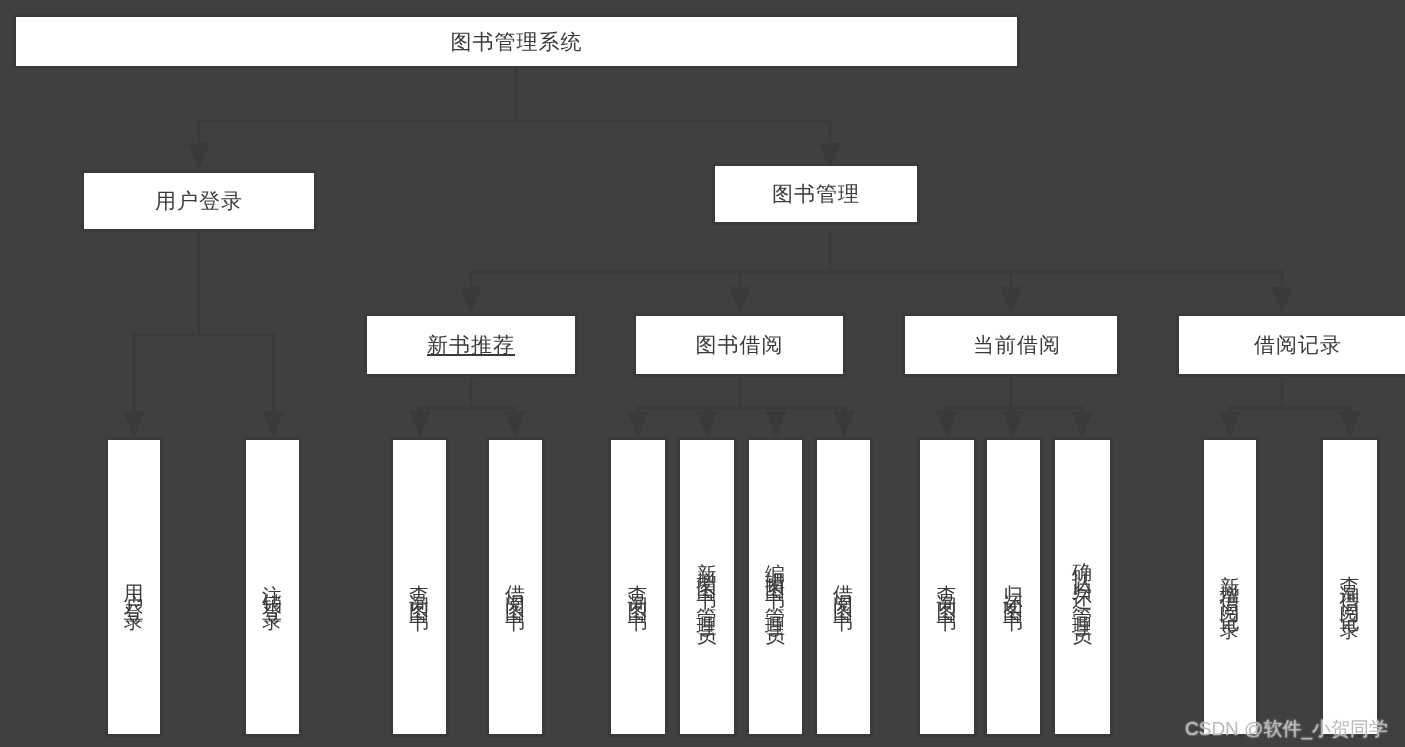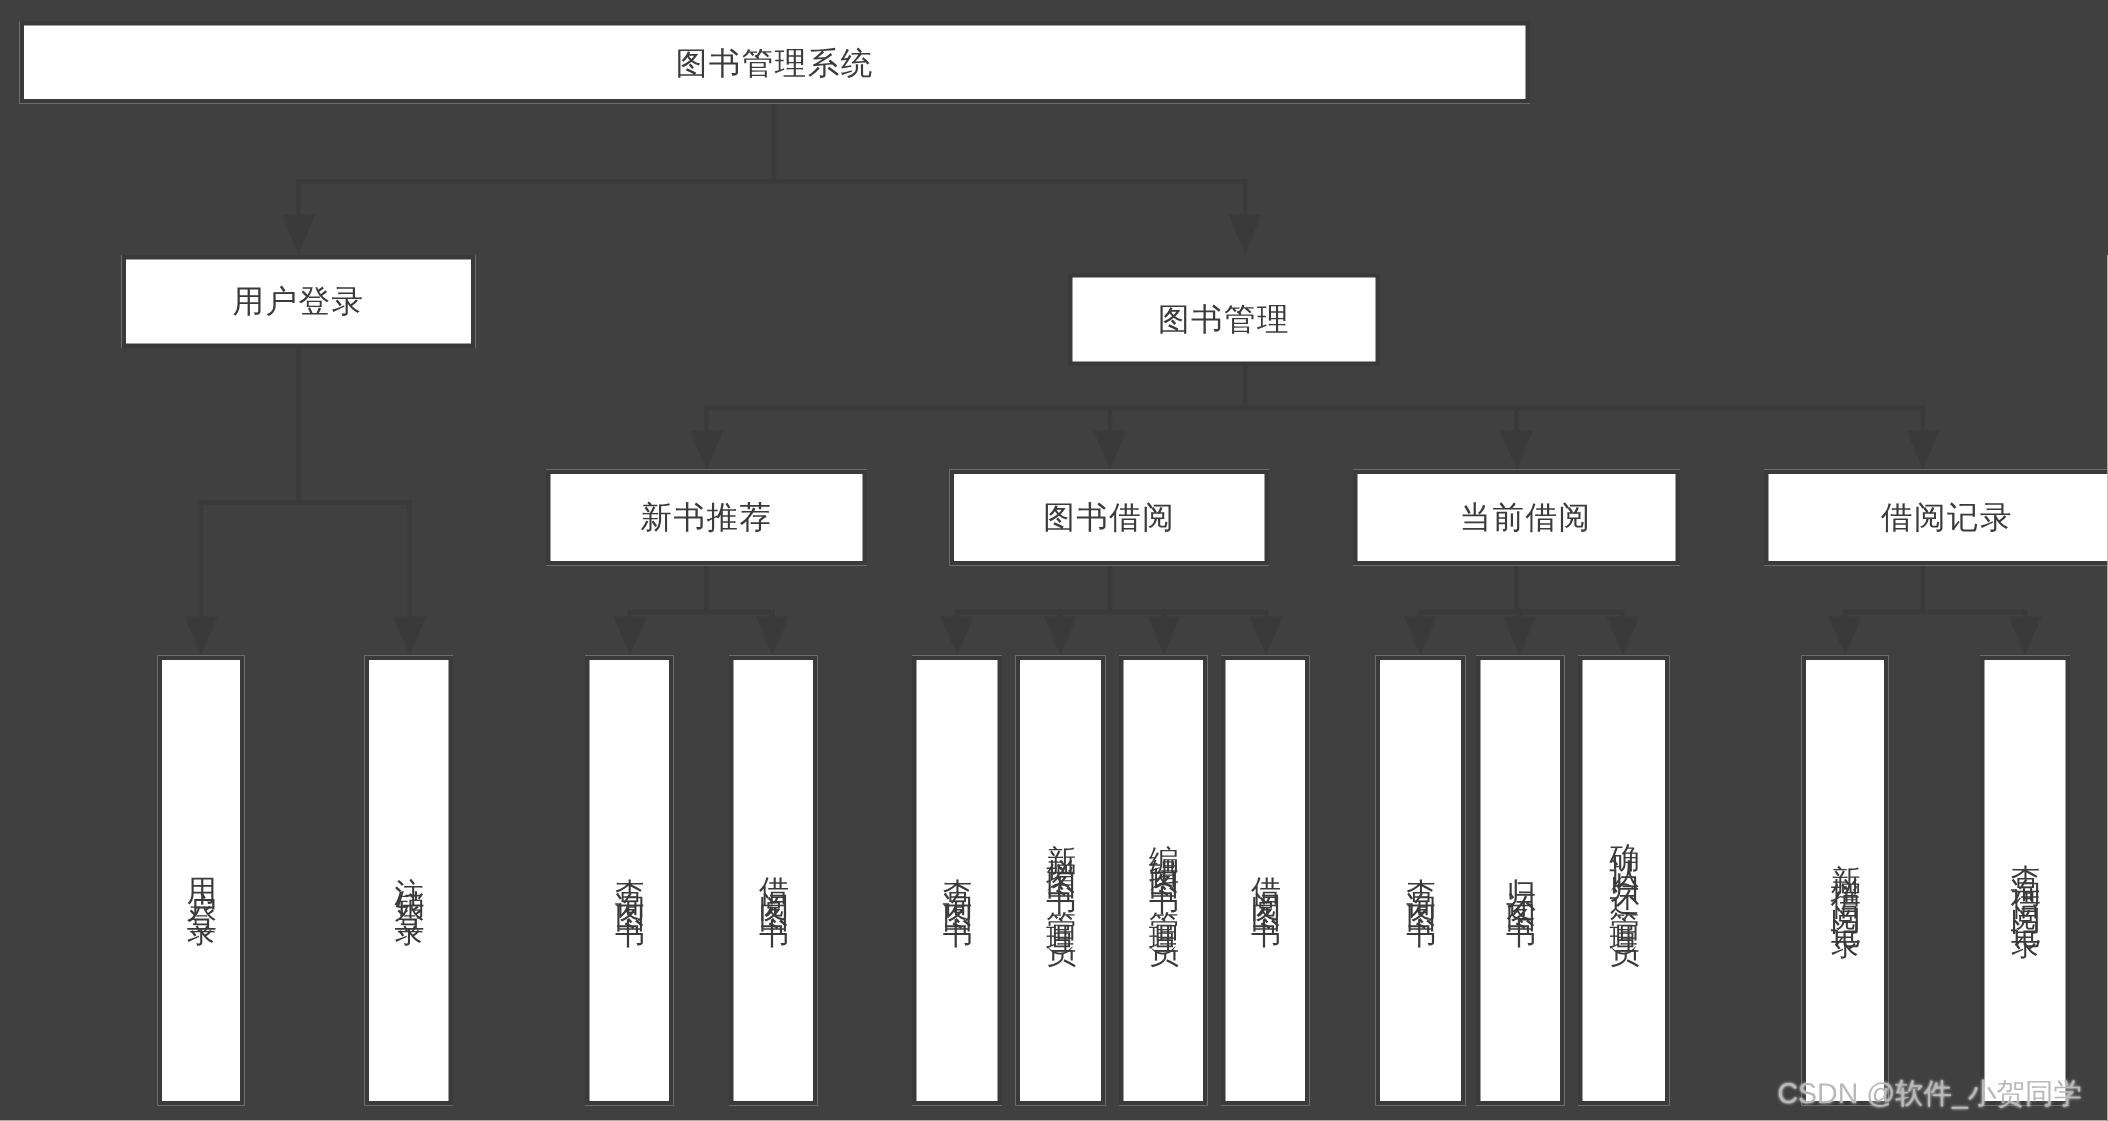--- a/index.html
+++ b/index.html
@@ -137,25 +137,25 @@
     </g>
   </svg>
 
   <div class="node" style="left:13px; top:14px; width:1007px; height:55px;">
     <span>图书管理系统</span>
   </div>
 
   <div class="node" style="left:81px; top:170px; width:236px; height:62px;">
     <span>用户登录</span>
   </div>
-  <div class="node" style="left:712px; top:182px; width:208px; height:62px;">
+  <div class="node" style="left:712px; top:163px; width:208px; height:62px;">
     <span>图书管理</span>
   </div>
 
-  <div class="node" style="left:364px; top:313px; width:214px; height:64px;">
+  <div class="node" style="left:364px; top:313px; width:214px; height:64px;text-decoration:underline;">
     <span>新书推荐</span>
   </div>
   <div class="node" style="left:633px; top:313px; width:213px; height:64px;text-align:center;">
     <span>图书借阅</span>
   </div>
   <div class="node" style="left:902px; top:313px; width:218px; height:64px;padding-left:12px;">
     <span>当前借阅</span>
   </div>
   <div class="node" style="left:1176px; top:313px; width:244px; height:64px;">
     <span>借阅记录</span>

